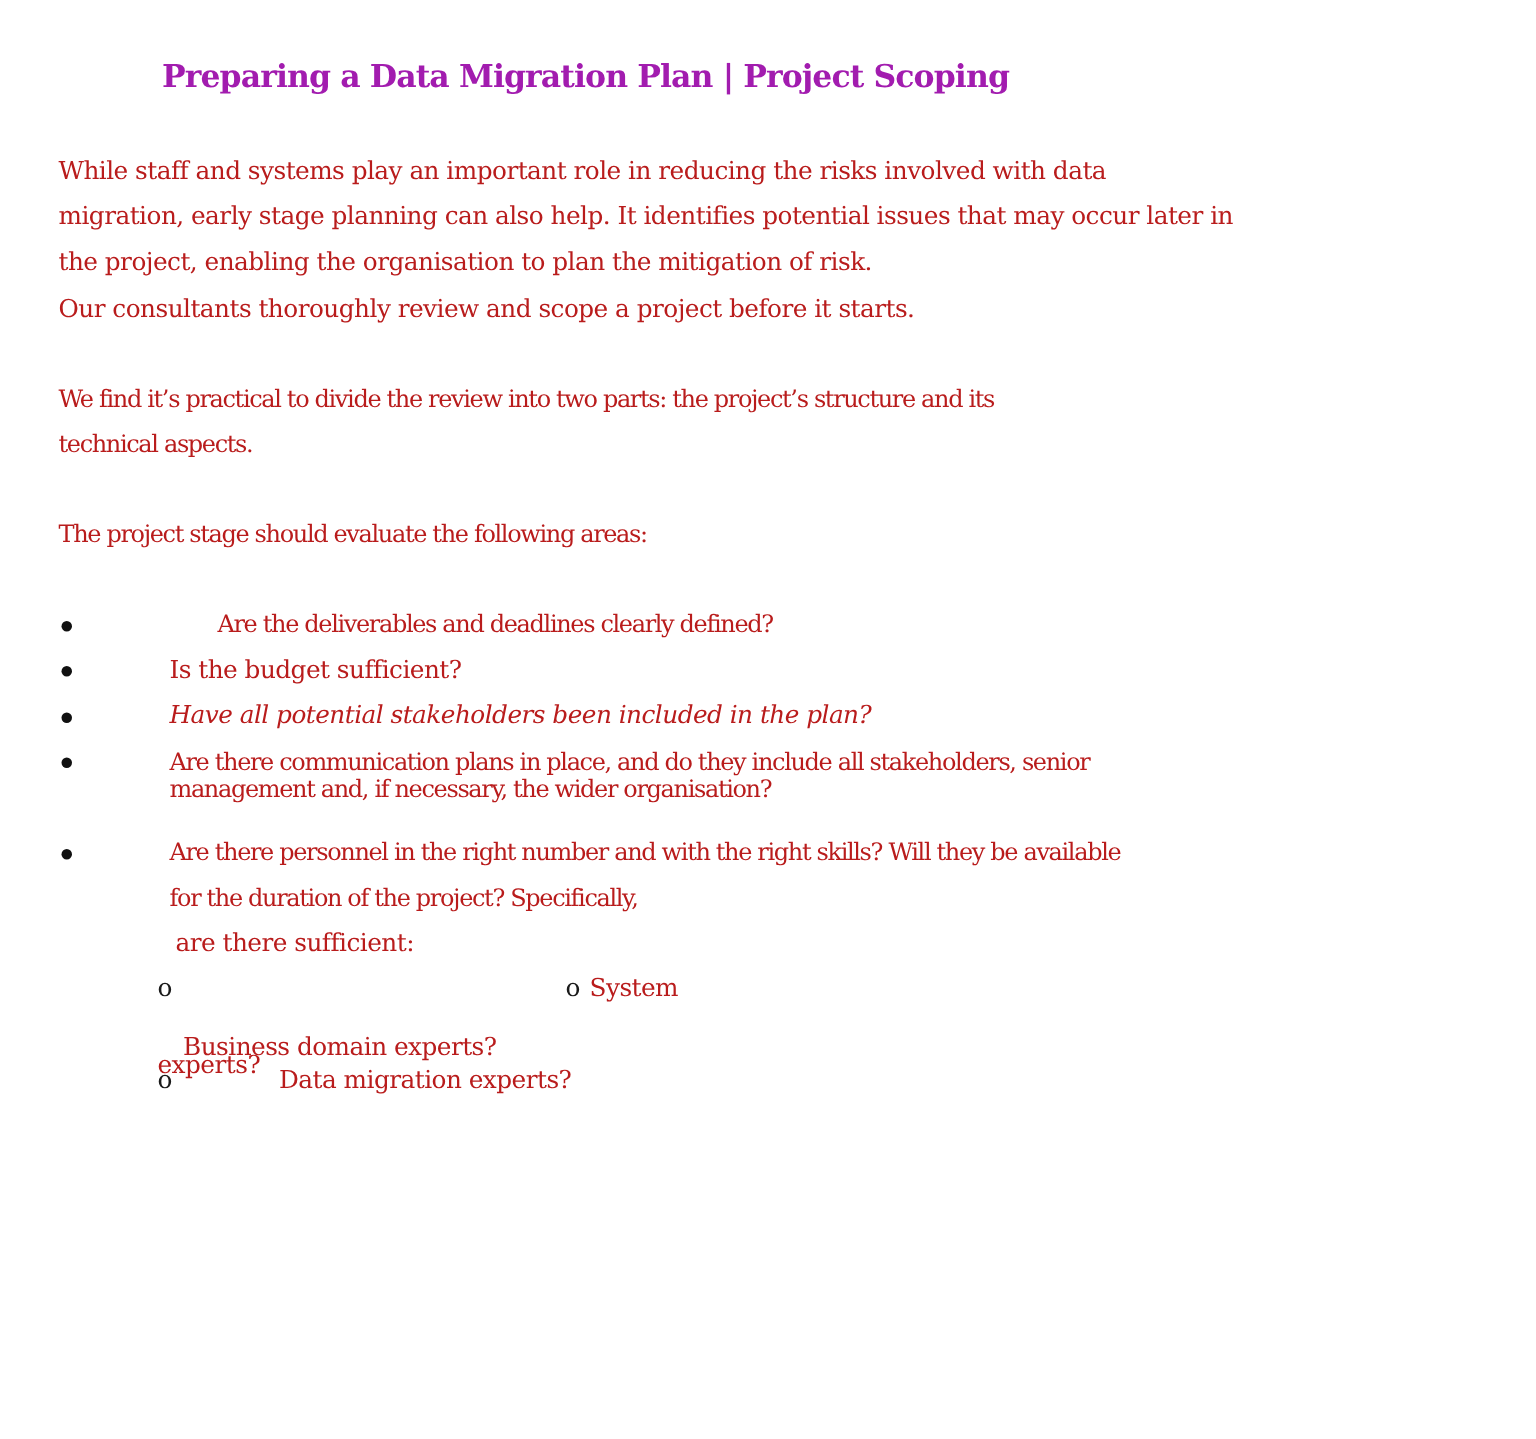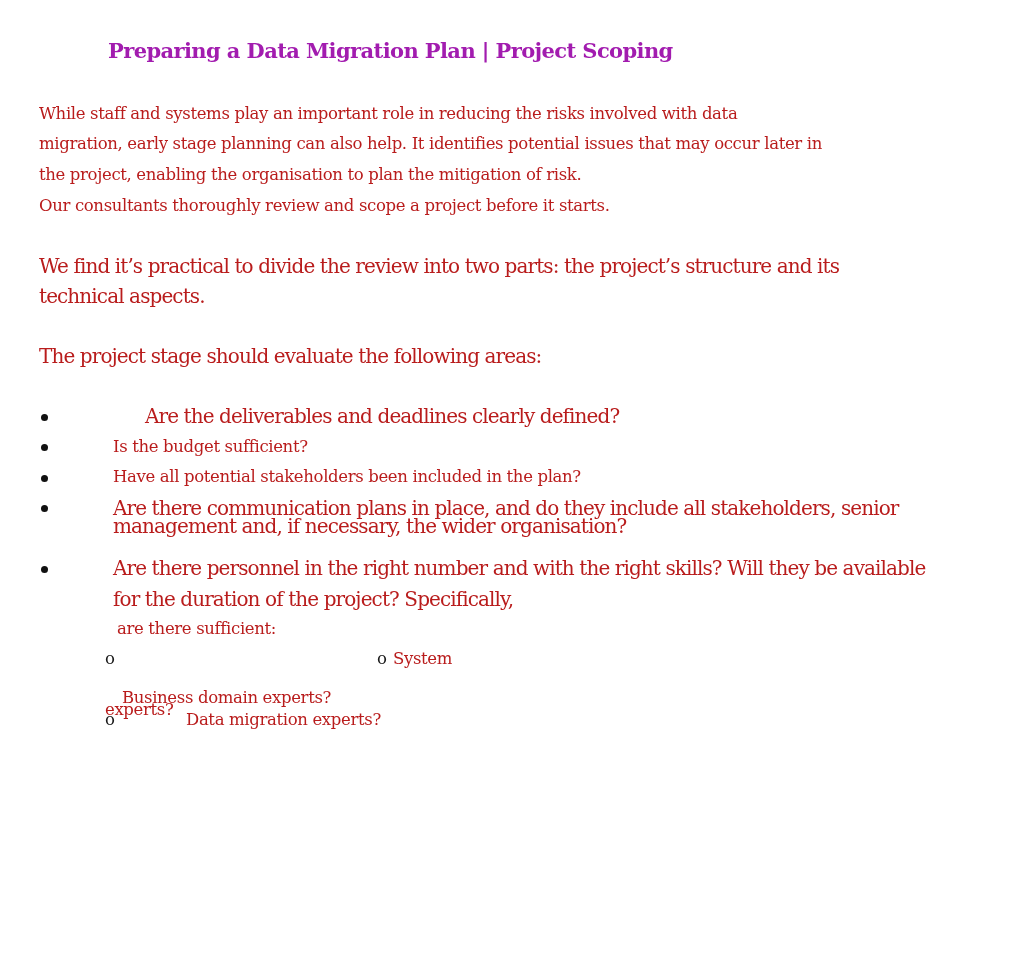--- a/index.html
+++ b/index.html
@@ -35,21 +35,21 @@
     }
     .line {
       position: absolute;
       font-size: 16.5px;
       line-height: 20px;
       white-space: nowrap;
       letter-spacing: -0.35px;
       color: #b91c1c;
     }
     .para-line { left: 39px; }
-    .narrow { letter-spacing: -0.9px; font-size: 20px; }
+    .narrow { letter-spacing: -0.9px; font-size: 16px; }
     .bullet-dot {
       position: absolute;
       left: 41px;
       width: 7px;
       height: 7px;
       border-radius: 50%;
       background: #111;
     }
     .bullet-text { left: 113px; }
     .sub-o {
@@ -87,21 +87,21 @@
       <div class="line bullet-text narrow" style="top:406px;margin-left:32px;">Are the deliverables and deadlines clearly defined?</div>
     </div>
 
     <div>
       <span class="bullet-dot" style="top:444px;"></span>
       <div class="line bullet-text" style="top:437px;">Is the budget sufficient?</div>
     </div>
 
     <div>
       <span class="bullet-dot" style="top:475px;"></span>
-      <div class="line bullet-text" style="top:467px;">Have all potential stakeholders been included in the plan?</div>
+      <div class="line bullet-text" style="top:467px;font-style:italic;">Have all potential stakeholders been included in the plan?</div>
     </div>
 
     <div>
       <span class="bullet-dot" style="top:505px;"></span>
       <div class="line bullet-text narrow" style="top:498px;">Are there communication plans in place, and do they include all stakeholders, senior</div>
       <div class="line bullet-text narrow" style="top:516px;">management and, if necessary, the wider organisation?</div>
     </div>
 
     <div>
       <span class="bullet-dot" style="top:566px;"></span>

